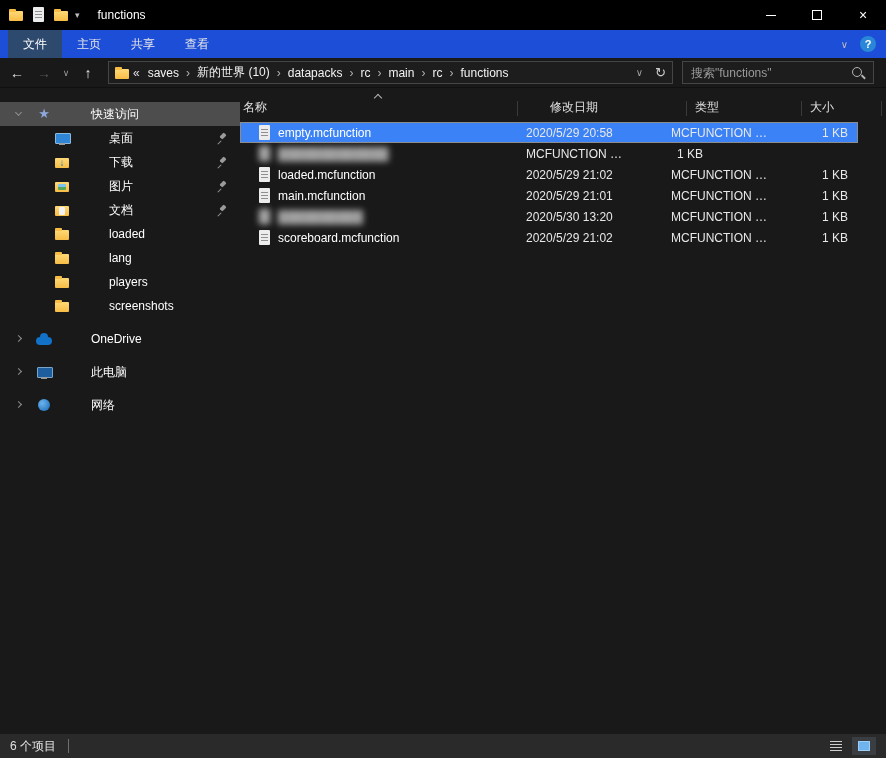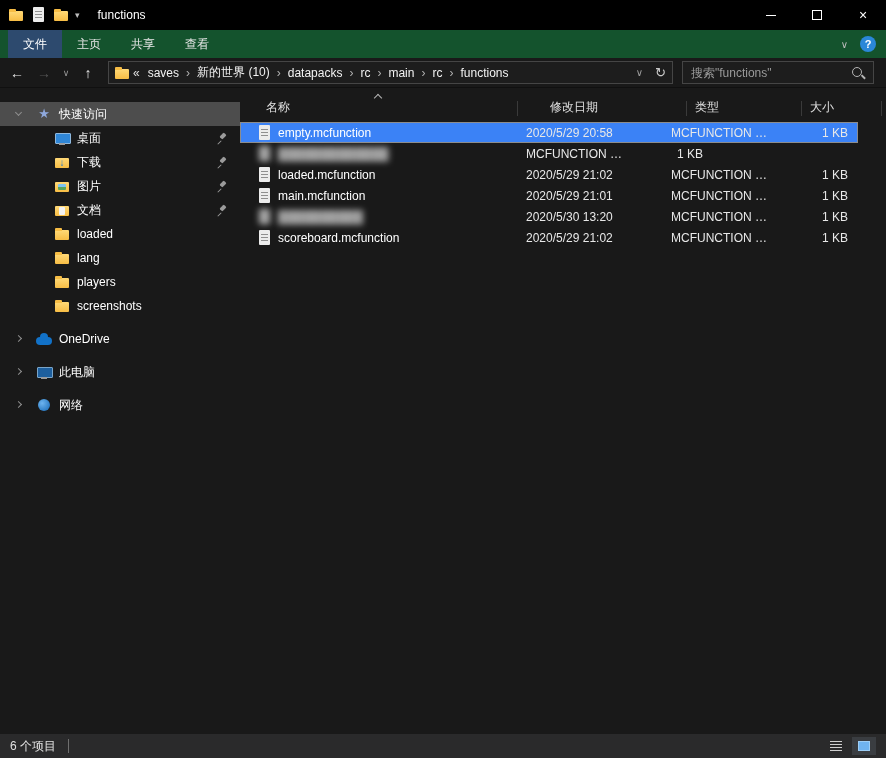--- a/index.html
+++ b/index.html
@@ -11,21 +11,21 @@
   .titlebar { height:30px; display:flex; align-items:center; background:#000; padding-left:8px; }
   .qat-btn { margin-left:8px; display:flex; align-items:center; }
   .qat-drop { margin-left:6px; color:#bdbdbd; font-size:9px; }
   .title { margin-left:18px; color:#fff; }
   .win-controls { margin-left:auto; display:flex; height:100%; }
   .win-btn { width:46px; height:100%; display:flex; align-items:center; justify-content:center; color:#fff; font-size:14px; }
   .min-glyph { width:10px; height:1px; background:#fff; display:block; }
   .max-glyph { width:10px; height:10px; border:1px solid #fff; display:block; }
 
   
-  .ribbon { height:28px; display:flex; align-items:center; background:#14532d; padding-left:8px; }
+  .ribbon { height:28px; display:flex; align-items:center; background:#1d4ed8; padding-left:8px; }
   .tabs { display:flex; height:100%; align-items:stretch; }
   .tab { display:flex; align-items:center; padding:0 15px; color:#e8e8e8; }
   .tab.active { background:#2d4a6e; color:#fff; }
   .ribbon-right { margin-left:auto; display:flex; align-items:center; gap:12px; padding-right:10px; }
   .rb-chev { color:#bdbdbd; font-size:10px; }
   .help-icon { width:16px; height:16px; border-radius:50%; background:#2a87d8; color:#fff; font-size:11px; font-weight:bold; display:flex; align-items:center; justify-content:center; }
 
   
   .navbar { height:30px; display:flex; align-items:center; background:#191919; padding:0 12px 0 4px; gap:1px; border-bottom:1px solid #101010; }
   .nav-btn { width:26px; text-align:center; color:#e8e8e8; font-size:14px; flex:none; }
@@ -45,21 +45,21 @@
   .search-input::placeholder { color:#9a9a9a; }
   .search-glyph { position:relative; width:16px; height:14px; margin-right:6px; flex:none; }
   .search-glyph::before { content:""; position:absolute; left:1px; top:1px; width:8px; height:8px; border:1.5px solid #b5b5b5; border-radius:50%; }
   .search-glyph::after { content:""; position:absolute; left:10px; top:10px; width:5px; height:1.5px; background:#b5b5b5; transform:rotate(45deg); }
 
   
   .bodyarea { flex:1; display:flex; background:#191919; overflow:hidden; }
 
   
   .sidebar { width:240px; flex:none; padding-top:14px; }
-  .sb-item { position:relative; height:24px; display:flex; align-items:center; padding-left:36px; color:#fff; }
+  .sb-item { position:relative; height:24px; display:flex; align-items:center; padding-left:36px; color:#fff;gap:32px; }
   .sb-item.indent { padding-left:54px; }
   .sb-item.selected { background:#4d4d4d; }
   .sb-item.group-start { margin-top:9px; }
   .sb-label { margin-left:7px; white-space:nowrap; }
   .chev { display:none; position:absolute; left:16px; top:9px; width:5px; height:5px; border-right:1px solid #8f8f8f; border-bottom:1px solid #8f8f8f; }
   .sb-item.expanded .chev { display:block; transform:rotate(45deg); top:8px; }
   .sb-item.group-start .chev { display:block; transform:rotate(-45deg); }
   .pin { display:none; position:absolute; right:13px; top:7px; width:10px; height:10px; }
   .sb-item.pinned .pin { display:block; }
   .pin::before { content:""; position:absolute; right:2px; top:0; width:4px; height:6px; background:#9b9b9b; border-radius:1px; transform:rotate(45deg); }
@@ -84,21 +84,21 @@
   .ic-network::before { content:""; position:absolute; left:2px; top:2px; width:12px; height:12px; border-radius:50%; background:radial-gradient(circle at 35% 35%, #6db4ef, #1567b3); }
   .ic-file { width:13px; }
   .ic-file::before { content:""; position:absolute; left:1px; top:0; width:11px; height:15px; background:#ececec; border-radius:1px; }
   .ic-file::after { content:""; position:absolute; left:3px; top:4px; width:7px; height:1px; background:#8f8f8f; box-shadow:0 3px 0 #8f8f8f, 0 6px 0 #8f8f8f; }
 
   
   .main { flex:1; display:flex; flex-direction:column; padding-top:4px; overflow:hidden; }
   .list-header { display:flex; height:30px; color:#e0e0e0; flex:none; }
   .col { position:relative; display:flex; align-items:flex-end; padding:0 8px 6px 8px; }
   .col::after { content:""; position:absolute; right:0; top:9px; bottom:6px; width:1px; background:#3a3a3a; }
-  .list-header .i0 { width:278px; padding-left:26px; }
+  .list-header .i0 { width:278px; padding-left:3px; }
   .list-header .i1 { width:145px;margin-left:24px; }
   .list-header .i2 { width:115px; }
   .list-header .i3 { width:80px; }
   .sort-caret { display:none; }
   .col.sorted .sort-caret { display:block; position:absolute; top:3px; left:50%; margin-left:-4px; width:6px; height:6px; border-left:1px solid #b5b5b5; border-top:1px solid #b5b5b5; transform:rotate(45deg); }
 
   .rows { flex:1; }
   .row { display:flex; height:21px; align-items:center; width:618px; }
   .row.selected { background:#3b82f6; outline:1px solid #8c8c8c; outline-offset:-1px; }
   .cell { display:flex; align-items:center; height:100%; color:#e8e8e8; }

